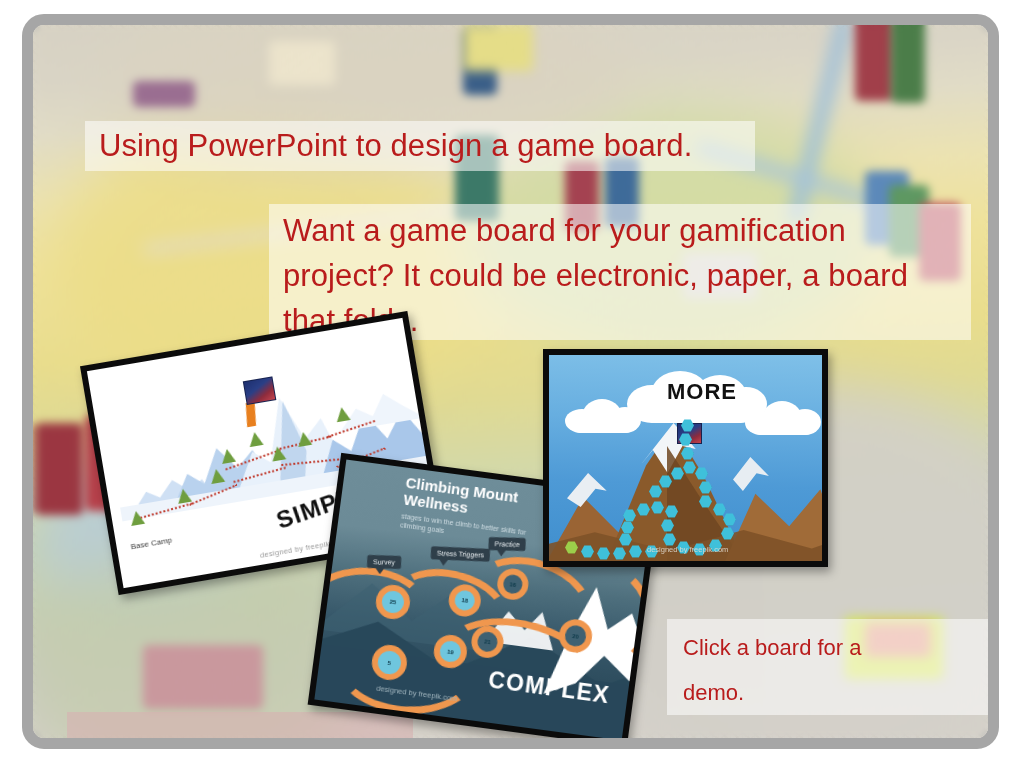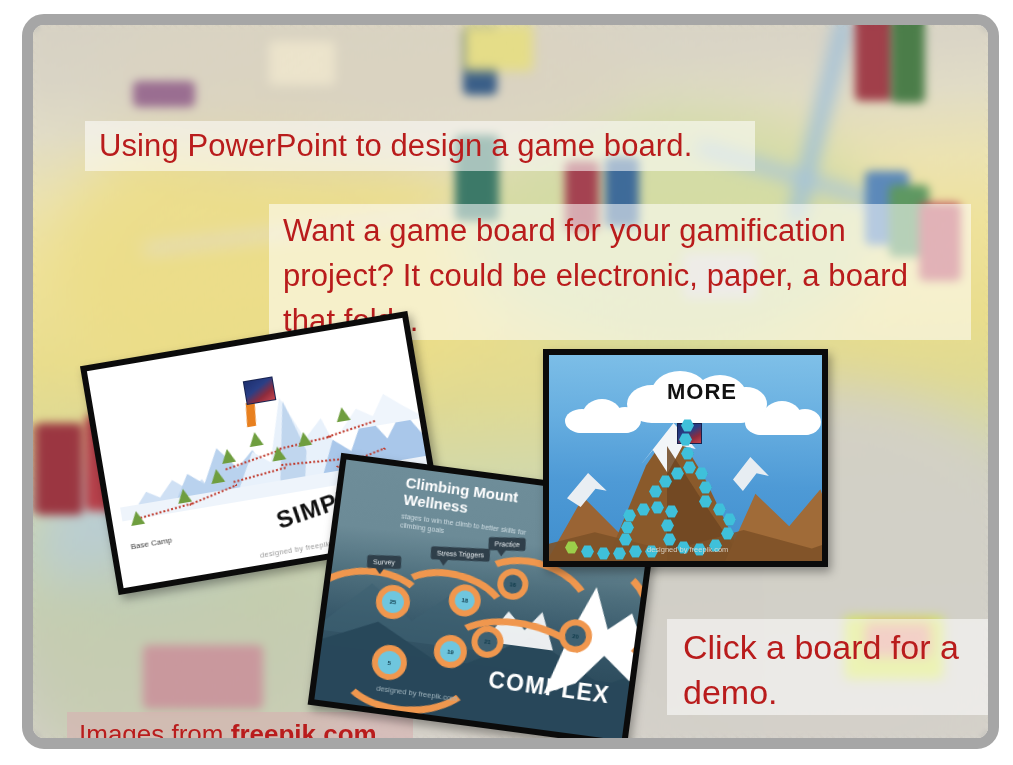--- a/index.html
+++ b/index.html
@@ -39,21 +39,21 @@
 
   #title-band{left:52px;top:96px;width:670px;height:50px;}
   #title-text{position:absolute;left:66px;top:100px;font-size:31px;line-height:42px;
               letter-spacing:.1px;}
 
   #body-band{left:236px;top:179px;width:702px;height:136px;}
   #body-text{position:absolute;left:250px;top:183px;font-size:31px;line-height:45px;
              letter-spacing:.1px;}
 
   #demo-band{left:634px;top:594px;width:346px;height:96px;}
-  #demo-text{position:absolute;left:650px;top:600px;font-size:34px;line-height:45px;}
+  #demo-text{position:absolute;left:650px;top:600px;font-size:22px;line-height:45px;}
 
   #credit-band{left:34px;top:687px;width:346px;height:43px;
                background:rgba(214,178,178,.62);}
   #credit-text{position:absolute;left:46px;top:692px;font-size:26px;line-height:34px;}
   #credit-text b{font-weight:bold;}
 
   
   .card{position:absolute;box-sizing:border-box;border:6px solid #0b0b0b;
         overflow:hidden;background:#fff;
         box-shadow:3px 5px 9px rgba(0,0,0,.34);}
@@ -343,17 +343,16 @@
           <div class="cardlbl" id="more-label">MORE</div>
           <div id="more-credit">designed by  freepik.com</div>
         </div>
       </div>
 
       <div class="band" id="demo-band"></div>
       <div class="txt" id="demo-text">Click a board for a
 demo.</div>
 
       <div class="band" id="credit-band"></div>
-      <div class="txt" id="credit-text"><span>Images from </span><b>freepik.com</b></div>
 
     </div>
   </div>
 </div>
 
 </body></html>

